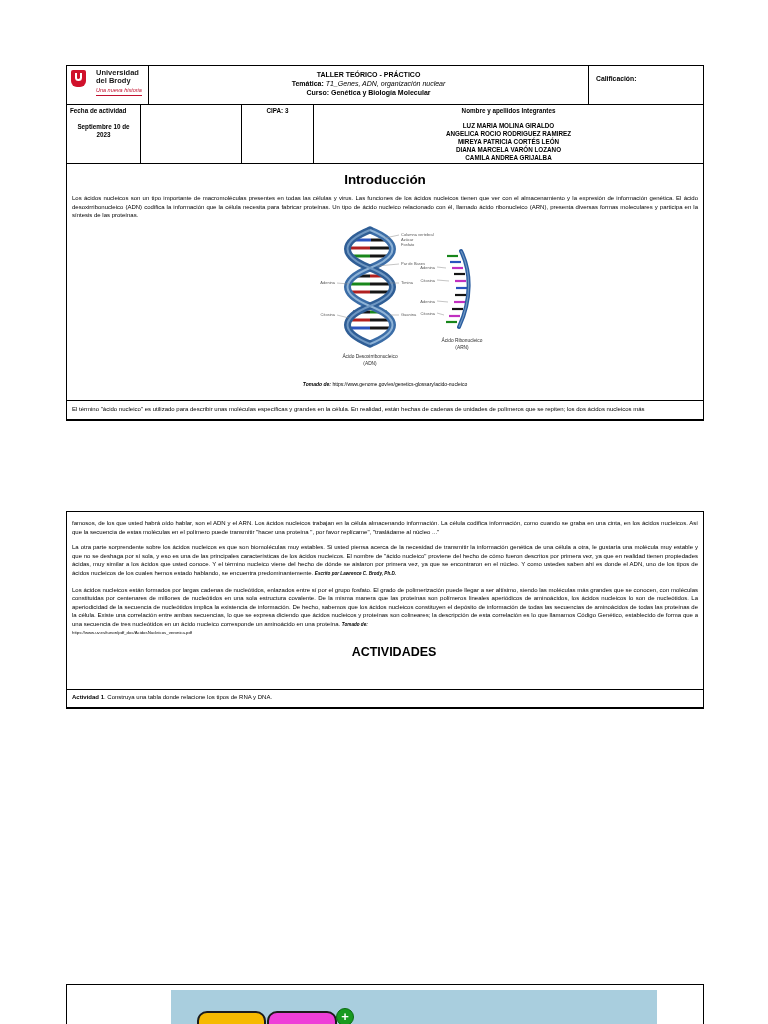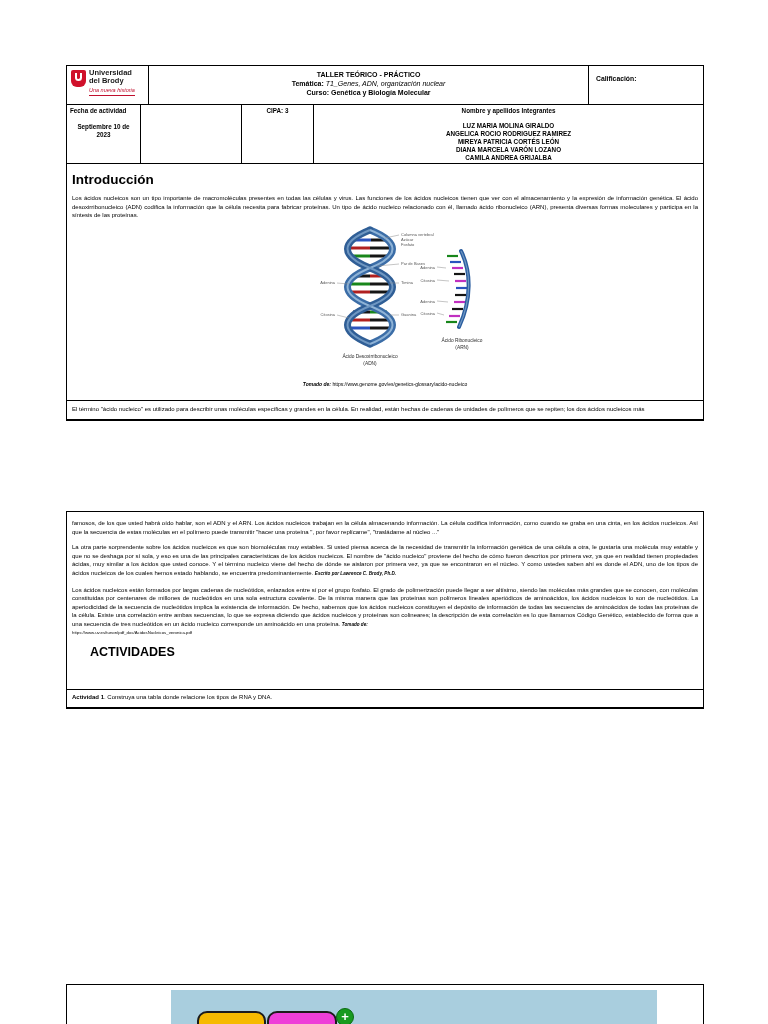--- a/index.html
+++ b/index.html
@@ -9,21 +9,21 @@
     font-family:"Liberation Sans", sans-serif;
     -webkit-font-smoothing:antialiased;
   }
   .tbl{position:absolute;left:66px;width:638px;background:#fff;border:1px solid #000;box-sizing:border-box;}
   #table1{top:65px;border-bottom-width:2px;}
   #table2{top:511px;border-bottom-width:2px;}
   #table3{top:984px;height:60px;}
 
   
   .hdr-row{display:flex;height:38px;border-bottom:1px solid #000;}
-  .logo-cell{width:82px;border-right:1px solid #000;box-sizing:border-box;padding:3px 2px 2px 4px;display:flex;gap:3px;}
+  .logo-cell{width:82px;border-right:1px solid #000;box-sizing:border-box;padding:3px 2px 2px 4px;display:flex;gap:10px;}
   .logo-shield{width:15px;height:17px;background:#d0112b;border-radius:2px 2px 6px 6px;position:relative;flex:0 0 auto;margin-top:1px;}
   .logo-shield:after{content:"";position:absolute;left:4px;top:3px;width:7px;height:8px;border:2px solid #fff;border-top:none;border-radius:0 0 5px 5px;box-sizing:border-box;}
   .logo-txt{line-height:8px;font-size:7.5px;font-weight:bold;color:#1a1a1a;}
   .logo-tag{font-size:5.5px;font-weight:normal;font-style:italic;color:#c00f2d;border-bottom:1px solid #c00f2d;padding-bottom:1px;margin-top:1px;}
   .title-cell{flex:1;border-right:1px solid #000;text-align:center;font-size:7px;line-height:9px;padding-top:4px;box-sizing:border-box;}
   .title-cell .t1{font-weight:bold;}
   .title-cell .t2 i{font-style:italic;}
   .title-cell .t3{font-weight:bold;}
   .calif-cell{width:114px;box-sizing:border-box;font-size:6.8px;font-weight:bold;padding:9px 0 0 7px;}
 
@@ -32,34 +32,34 @@
   .fecha-cell{width:74px;border-right:1px solid #000;box-sizing:border-box;font-size:6.3px;font-weight:bold;padding:2px 3px;}
   .fecha-val{text-align:center;margin-top:9px;line-height:8px;}
   .blank-cell{width:101px;border-right:1px solid #000;box-sizing:border-box;}
   .cipa-cell{width:72px;border-right:1px solid #000;box-sizing:border-box;font-size:6.3px;font-weight:bold;text-align:center;padding-top:2px;}
   .names-cell{flex:1;text-align:center;font-size:6.3px;font-weight:bold;padding-top:2px;}
   .names-cell .n-label{margin-bottom:8px;}
   .names-cell .n-item{line-height:8px;}
 
   
   .intro-cell{height:236px;box-sizing:border-box;padding:0 5px;overflow:hidden;}
-  .intro-h{font-size:13.5px;font-weight:bold;margin:8px 0 7px 0;font-family:"Liberation Sans",sans-serif;}
+  .intro-h{font-size:13.5px;font-weight:bold;text-align:center;margin:8px 0 7px 0;font-family:"Liberation Sans",sans-serif;}
   .p6{font-size:6px;line-height:8.6px;text-align:justify;margin:0 0 4px 0;}
   .fig-wrap{text-align:center;}
   .fig-wrap svg{display:inline-block;}
   .fig-src{text-align:center;font-size:5px;margin-top:5px;}
   .fig-src .lab{font-weight:bold;font-style:italic;}
   .fig-src .url{font-style:normal;}
   .cut-row{border-top:1px solid #000;height:19px;box-sizing:border-box;overflow:hidden;padding:4px 5px 0 5px;font-size:6px;line-height:8.6px;}
 
   
   .main2{box-sizing:border-box;padding:7px 5px 0 5px;height:177px;overflow:hidden;}
   .attr{font-size:4.6px;font-weight:bold;font-style:italic;}
   .tiny-url{font-size:4.3px;line-height:6px;display:block;text-align:left;}
-  .activ-h{font-size:12.5px;font-weight:bold;text-align:left;margin:9px 0 0 18px;}
+  .activ-h{font-size:12.5px;font-weight:bold;text-align:center;margin:9px 0 0 18px;}
   .activity-row{border-top:1px solid #000;height:18px;box-sizing:border-box;padding:4px 5px 0 5px;font-size:6px;}
   .activity-row b{font-weight:bold;}
 
   
   .blue-img{position:absolute;left:104px;top:5px;width:486px;height:54px;}
   .chip{position:absolute;box-sizing:border-box;border:2px solid #1c1c1c;border-radius:10px;height:40px;}
   .chip.yellow{left:26px;top:21px;width:69px;}
   .chip.pink{left:96px;top:21px;width:70px;}
   .plus-circle{position:absolute;left:165px;top:18px;width:18px;height:18px;border-radius:50%;
     color:#fff;font-size:13px;line-height:16px;text-align:center;font-weight:bold;border:1px solid #0c6b12;box-sizing:border-box;}

